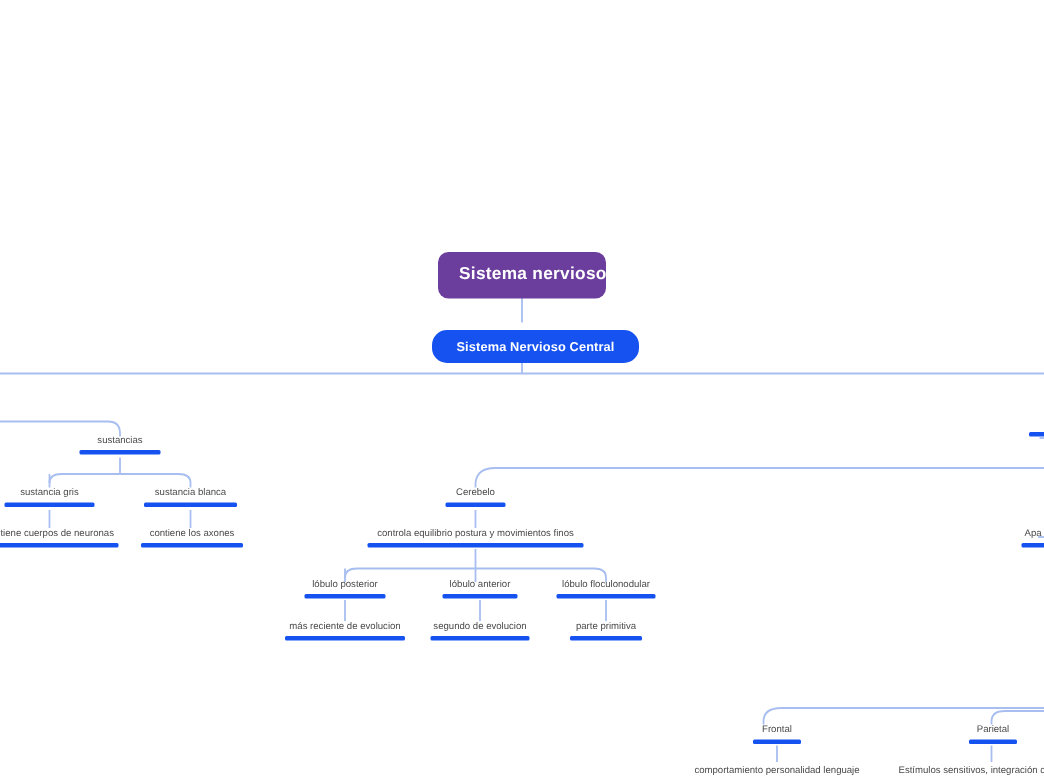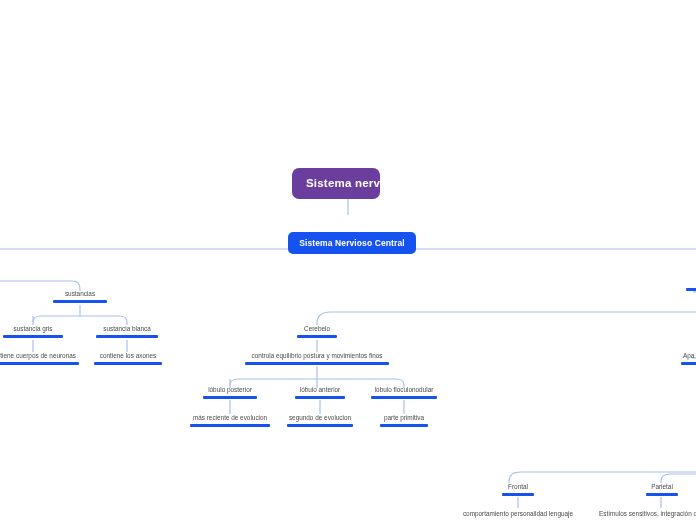--- a/index.html
+++ b/index.html
@@ -131,23 +131,23 @@
 
       <path d="M701,472 L521,472 Q509,472 509,481 L509,483"></path>
       <path d="M701,474 L670,474 Q661,474 661,481 L661,483"></path>
 
       <path d="M518,497 L518,508"></path>
 
       <path d="M661,497 L661,508"></path>
     </g>
   </svg>
 
-  <div class="node root" style="left:292px; top:168px; width:88px;">Sistema nervioso</div>
-
-  <div class="node pill-blue" style="left:288px; top:232px; width:128px;">Sistema Nervioso Central</div>
+  <div class="node root" style="left:292px; top:168px; width:112px;">Sistema nervioso</div>
+
+  <div class="node pill-blue" style="left:288px; top:220px; width:138px;border-radius:10px;">Sistema Nervioso Central</div>
 
   <div class="node barred" style="left:40px; top:290px; width:80px;">
     <span class="txt">sustancias</span>
     <span class="bar" style="width:54px;"></span>
   </div>
 
   <div class="node barred" style="left:-7px; top:325px; width:80px;">
     <span class="txt">sustancia gris</span>
     <span class="bar" style="width:60px;"></span>
   </div>

